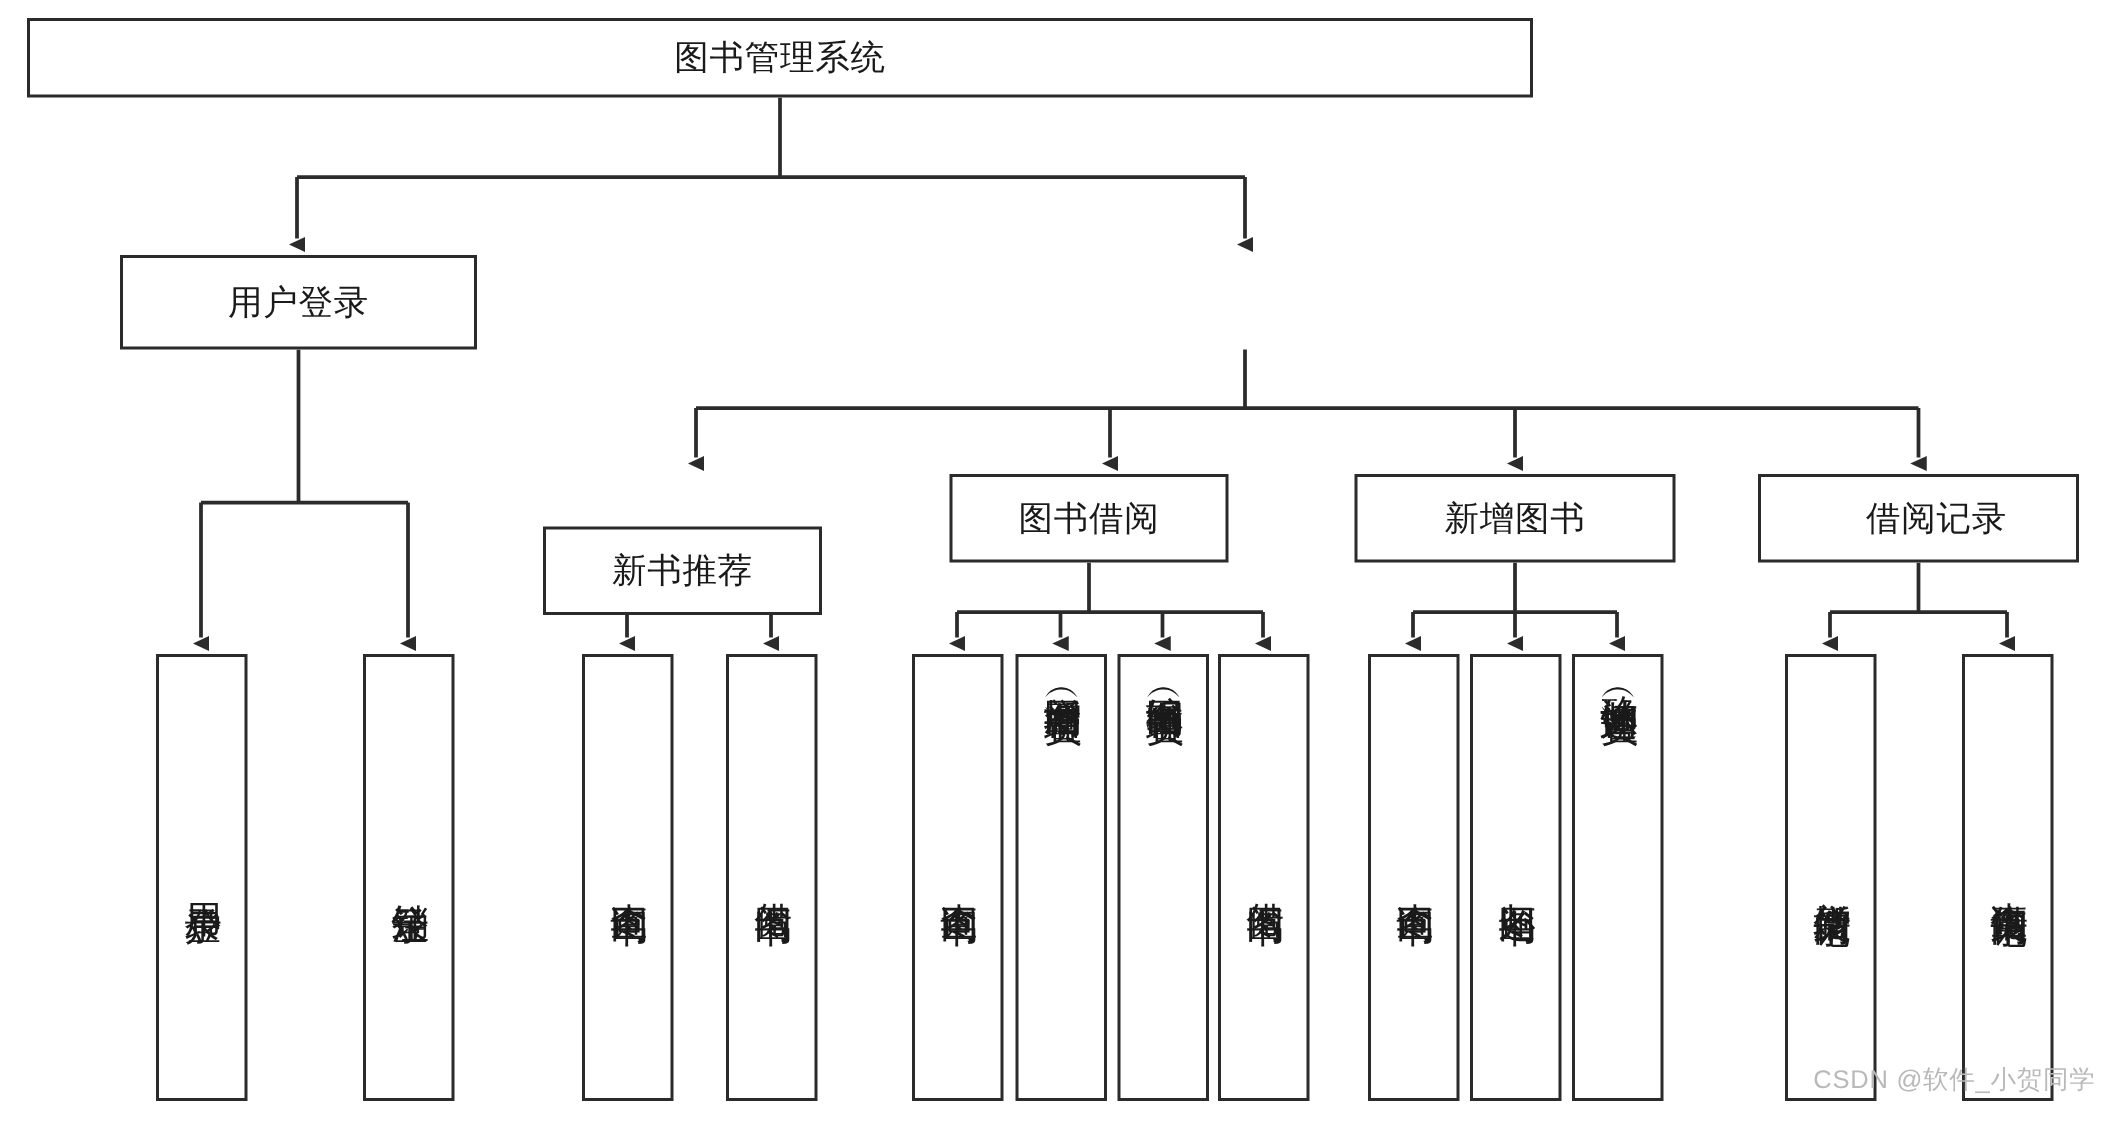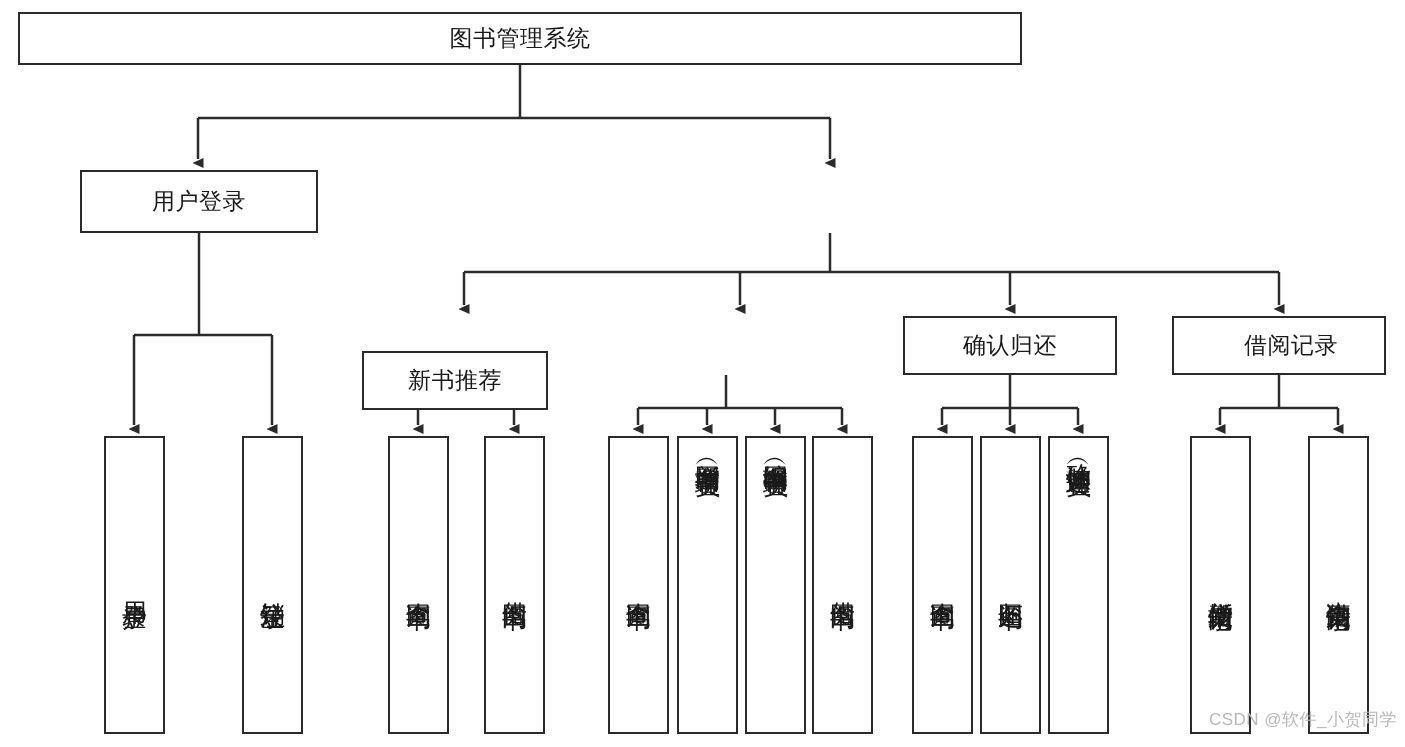--- a/index.html
+++ b/index.html
@@ -130,22 +130,25 @@
     <span class="label">图书管理系统</span>
   </div>
 
   <div class="node horizontal" style="left: 80px; top: 170px; width: 238px; height: 63px;">
     <span class="label">用户登录</span>
   </div>
 
   <div class="node horizontal" style="left: 362px; top: 316px; width: 186px; height: 59px; margin-top: 35px;">
     <span class="label">新书推荐</span>
   </div>
+  <div class="node horizontal" style="left: 633px; top: 316px; width: 186px; height: 59px;">
+    <span class="label">图书借阅</span>
+  </div>
   <div class="node horizontal" style="left: 903px; top: 316px; width: 214px; height: 59px;">
-    <span class="label">确认归还</span>
+    <span class="label">新增图书</span>
   </div>
   <div class="node horizontal" style="left: 1172px; top: 316px; width: 214px; height: 59px; padding-left: 24px;">
     <span class="label">借阅记录</span>
   </div>
 
   <div class="node vertical centered" style="left: 104px; top: 436px; width: 61px; height: 298px;">
     <span class="label">用户登录</span>
   </div>
   <div class="node vertical centered" style="left: 242px; top: 436px; width: 61px; height: 298px;">
     <span class="label">注销登录</span>

